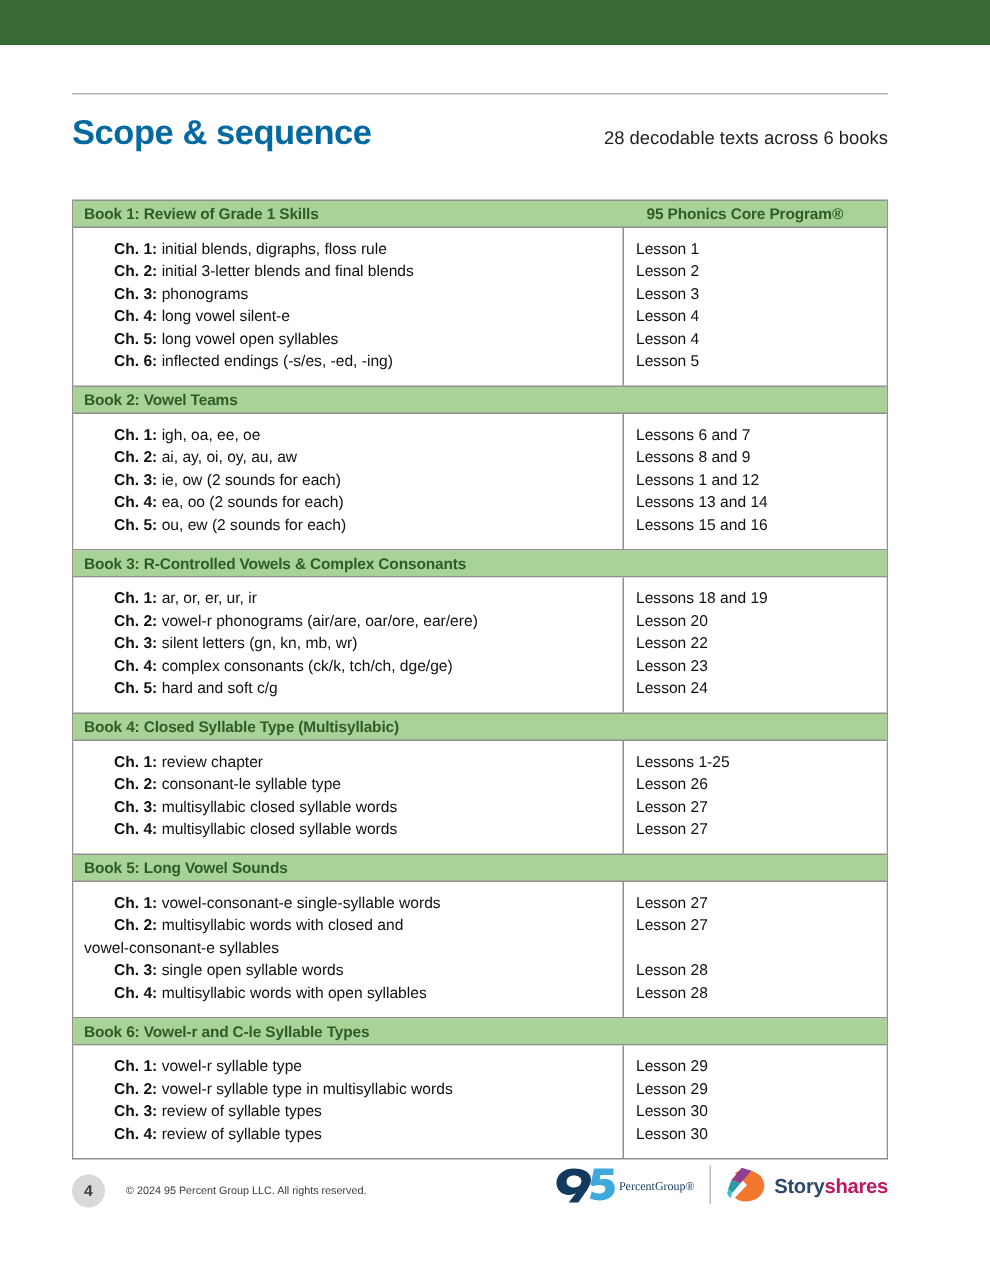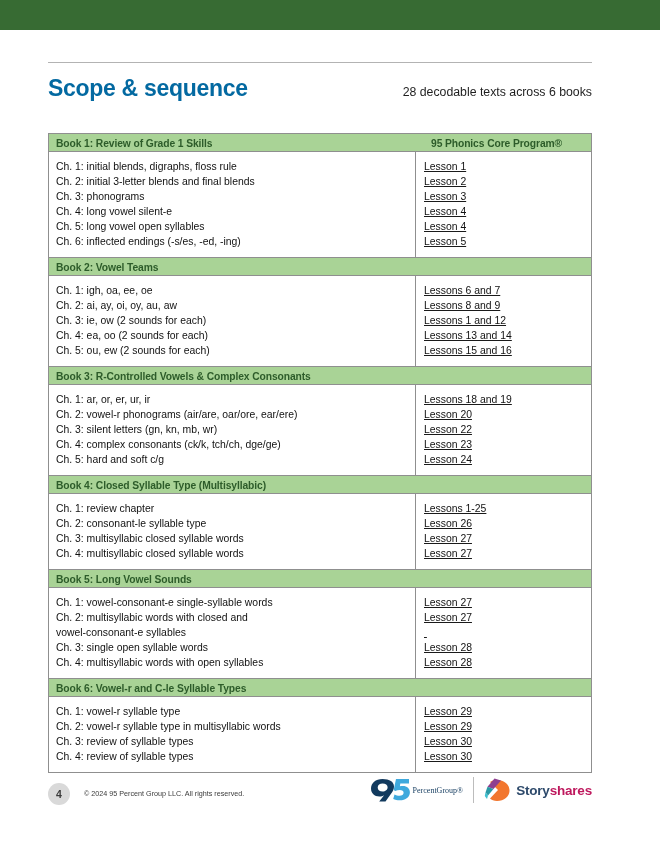--- a/index.html
+++ b/index.html
@@ -101,30 +101,30 @@
   .col-skills {
     flex: 0 0 367px;
     box-sizing: border-box;
     border-right: 1px solid #8f8f8f;
     padding: 7px 8px 8px 7px;
   }
   .col-lessons {
     flex: 1 1 auto;
     box-sizing: border-box;
     padding: 7px 8px 8px 8px;
-    text-decoration: underline;
   }
   .row-line {
     font-size: 10.4px;
     line-height: 15px;
     color: #111111;
     white-space: pre-wrap;
   }
   .row-line .ch {
-    font-weight: normal;
+    font-weight: bold;
+    margin-left: 20px;
   }
   .lesson-line {
     font-size: 10.4px;
     line-height: 15px;
     color: #111111;
   }
   .lesson-line.blank {
     color: transparent;
   }
 

